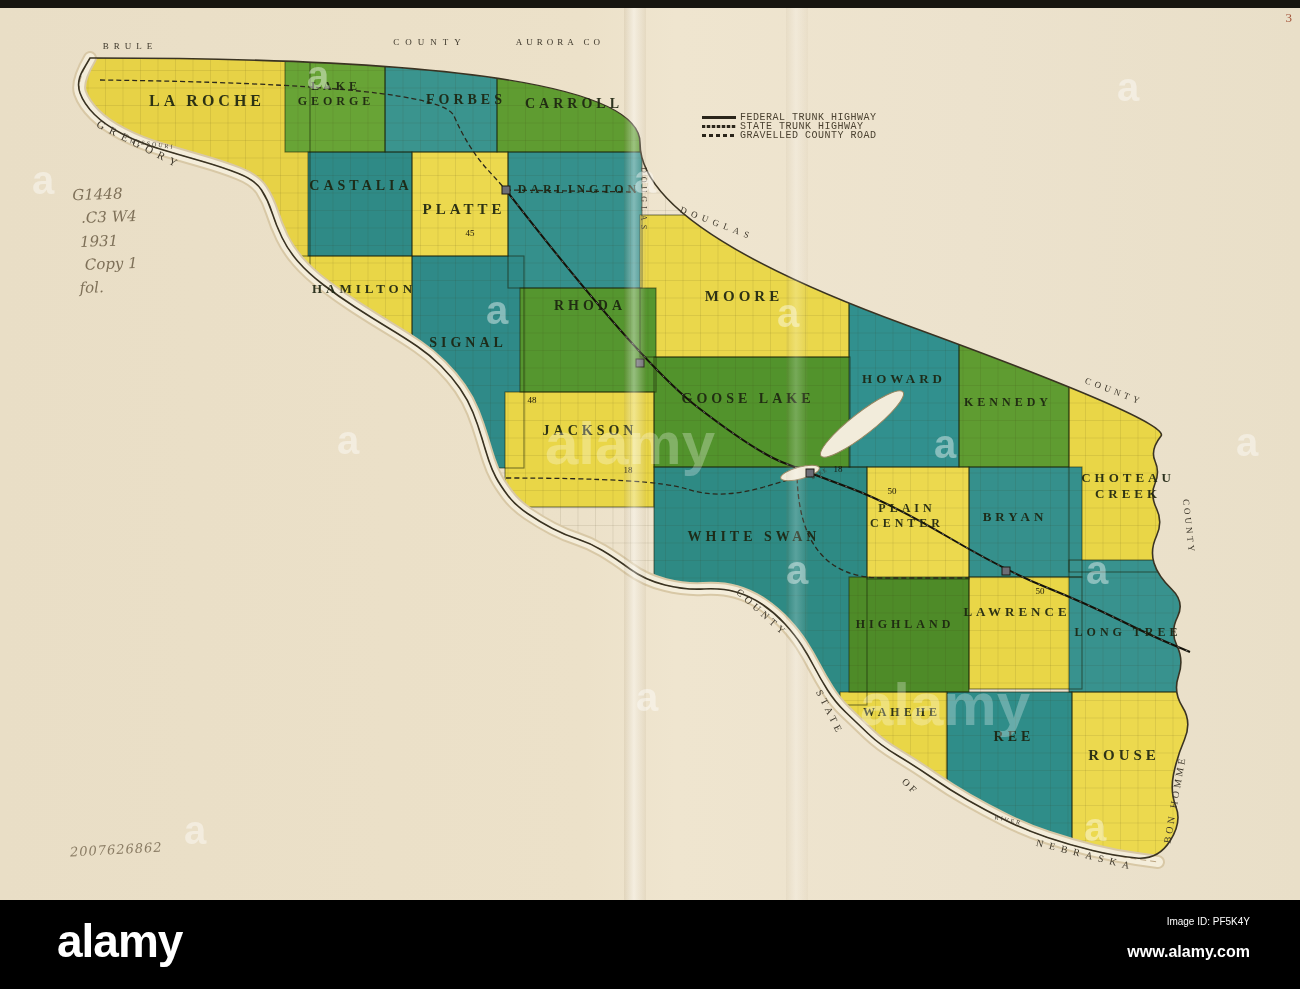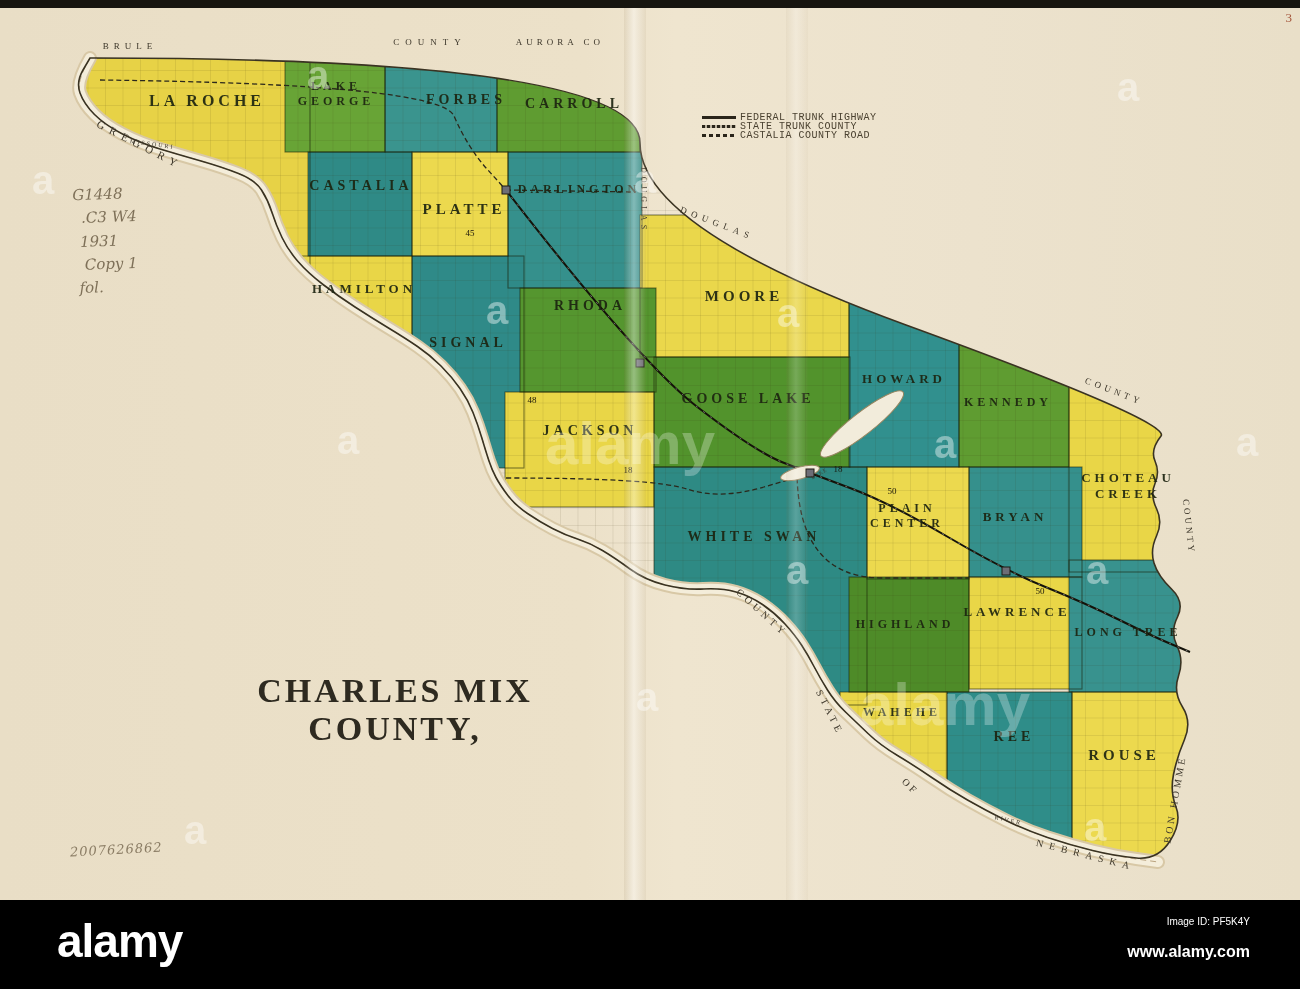--- a/index.html
+++ b/index.html
@@ -179,35 +179,34 @@
     <div style="padding-left: 0px;">G1448</div>
     <div style="padding-left: 8px;">.C3 W4</div>
     <div style="padding-left: 6px;">1931</div>
     <div style="padding-left: 10px;">Copy 1</div>
     <div style="padding-left: 4px;">fol.</div>
   </div>
 
 <div class="accession">2007626862</div>
 
 <div class="maptitle">
-  <div class="l1">CHARLES MIX COUNTY,</div>
 </div>
 
 <div class="legend">
   <div class="row">
     <span class="sym solid"></span>
     <span class="lab">FEDERAL TRUNK HIGHWAY</span>
   </div>
   <div class="row">
     <span class="sym hatched"></span>
-    <span class="lab">STATE TRUNK COUNTY</span>
+    <span class="lab">STATE TRUNK HIGHWAY</span>
   </div>
   <div class="row">
     <span class="sym dashed"></span>
-    <span class="lab">CASTALIA COUNTY ROAD</span>
+    <span class="lab">GRAVELLED COUNTY ROAD</span>
   </div>
 </div>
 
 <div id="wm-layer">
     <span class="wm" style="left: 43px; top: 183px; font-size: 40px;">a</span>
     <span class="wm" style="left: 318px; top: 78px; font-size: 40px;">a</span>
     <span class="wm" style="left: 645px; top: 182px; font-size: 40px;">a</span>
     <span class="wm" style="left: 1128px; top: 90px; font-size: 40px;">a</span>
     <span class="wm" style="left: 497px; top: 313px; font-size: 40px;">a</span>
     <span class="wm" style="left: 788px; top: 316px; font-size: 40px;">a</span>

